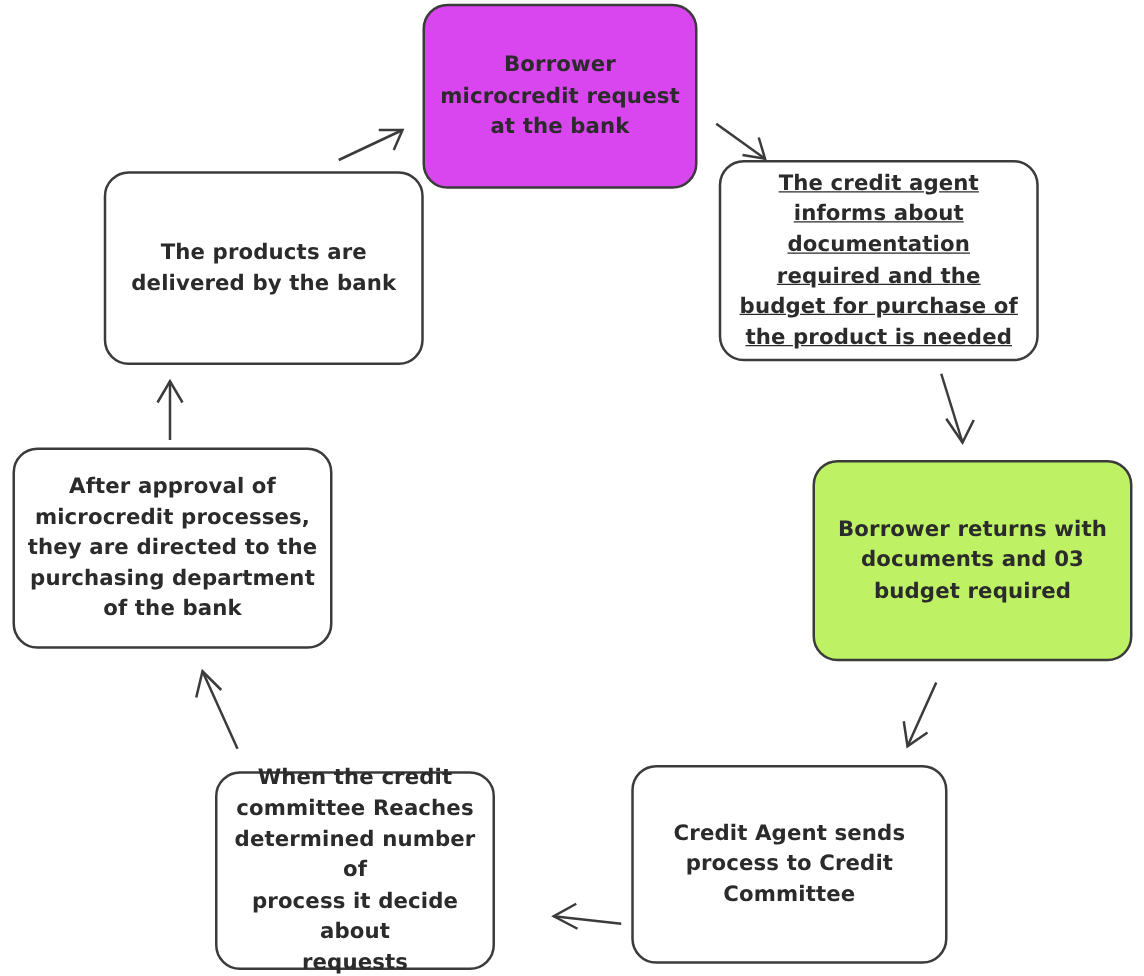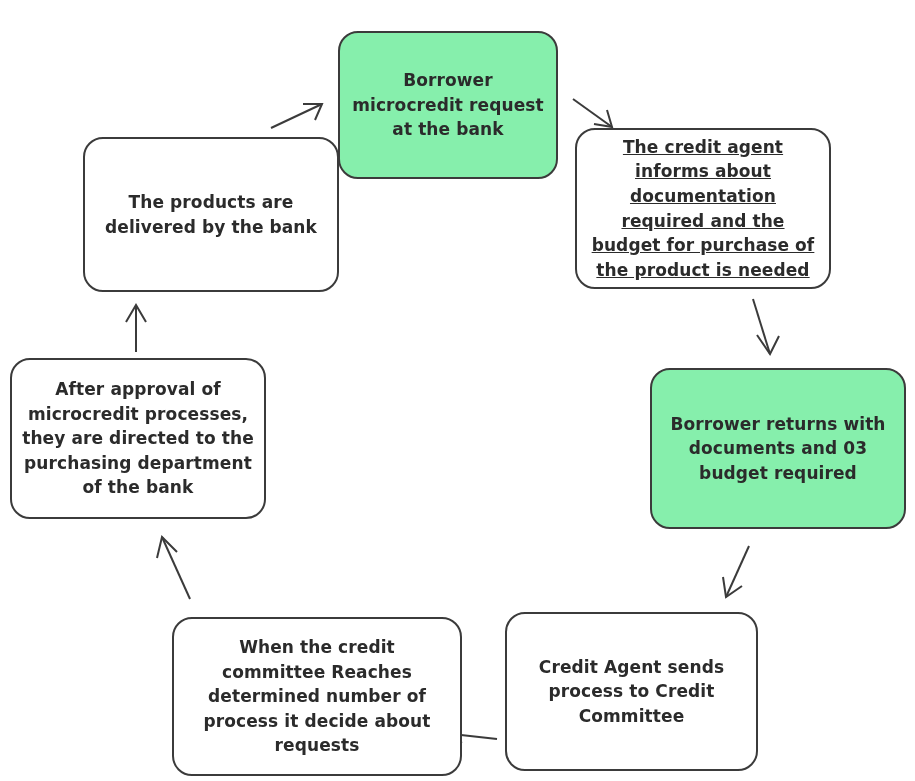--- a/index.html
+++ b/index.html
@@ -89,40 +89,40 @@
       <line x1="136" y1="352" x2="136" y2="305" stroke="#3b3b3b"></line>
       <polyline points="126,322 136,305 146,322" stroke="#3b3b3b"></polyline>
     </g>
 
     <g>
       <line x1="271" y1="128" x2="322" y2="104" stroke="#3b3b3b"></line>
       <polyline points="303,104 322,104 315,120" stroke="#3b3b3b"></polyline>
     </g>
   </svg>
 
-  <div class="node" style="left: 338px; top: 3px; width: 220px; height: 148px; border-color: rgb(59, 59, 59); background: #86efac; color: rgb(43, 43, 43); margin-top: 28px;">Borrower
+  <div class="node" style="left: 338px; top: 3px; width: 220px; height: 148px; border-color: rgb(59, 59, 59); background: #d946ef; color: rgb(43, 43, 43);">Borrower
 microcredit request
 at the bank</div>
 
   <div class="node" style="left: 575px; top: 128px; width: 256px; height: 161px; border-color: rgb(59, 59, 59); background: rgb(255, 255, 255); color: rgb(43, 43, 43); text-decoration: underline;">The credit agent
 informs about
 documentation
 required and the
 budget for purchase of
 the product is needed</div>
 
-  <div class="node" style="left: 650px; top: 368px; width: 256px; height: 161px; border-color: rgb(59, 59, 59); background: #86efac; color: rgb(43, 43, 43);">Borrower returns with
+  <div class="node" style="left: 650px; top: 368px; width: 256px; height: 161px; border-color: rgb(59, 59, 59); background: #bef264; color: rgb(43, 43, 43);">Borrower returns with
 documents and 03
 budget required</div>
 
   <div class="node" style="left: 505px; top: 612px; width: 253px; height: 159px; border-color: rgb(59, 59, 59); background: rgb(255, 255, 255); color: rgb(43, 43, 43);">Credit Agent sends
 process to Credit
 Committee</div>
 
-  <div class="node" style="left: 172px; top: 617px; width: 290px; height: 159px; border-color: rgb(59, 59, 59); background: rgb(255, 255, 255); color: rgb(43, 43, 43);">When the credit
+  <div class="node" style="left: 172px; top: 617px; width: 224px; height: 159px; border-color: rgb(59, 59, 59); background: rgb(255, 255, 255); color: rgb(43, 43, 43);">When the credit
 committee Reaches
 determined number of
 process it decide about
 requests</div>
 
   <div class="node" style="left: 10px; top: 358px; width: 256px; height: 161px; border-color: rgb(59, 59, 59); background: rgb(255, 255, 255); color: rgb(43, 43, 43);">After approval of
 microcredit processes,
 they are directed to the
 purchasing department
 of the bank</div>

